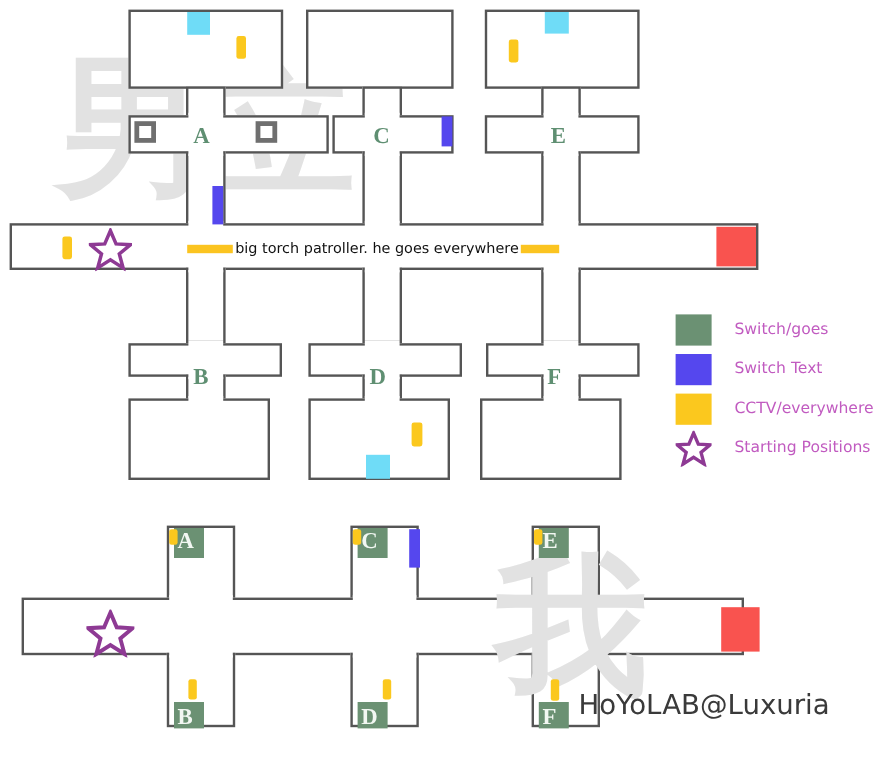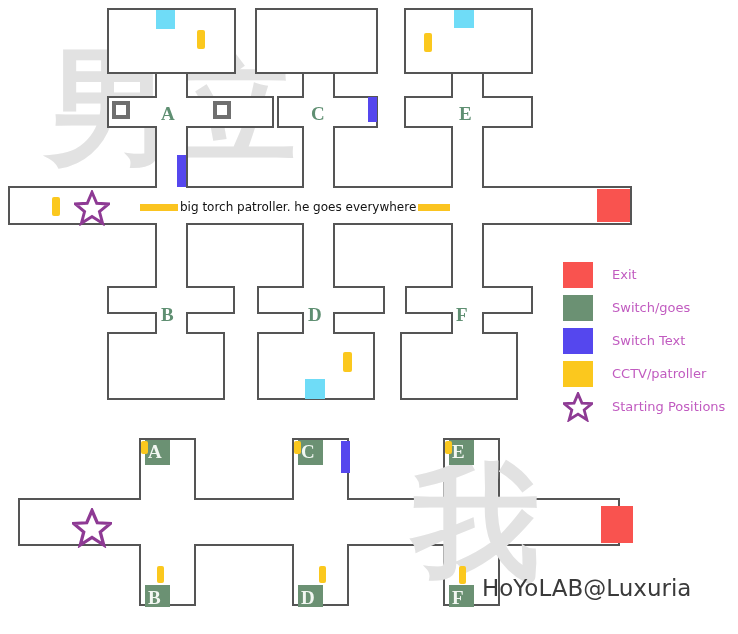--- a/index.html
+++ b/index.html
@@ -225,21 +225,21 @@
     <div class="room-letter" style="left:161px; top:305px;">B</div>
     <div class="room-letter" style="left:308px; top:305px;">D</div>
     <div class="room-letter" style="left:456px; top:305px;">F</div>
 
     <div class="star" style="left:74px; top:190px;">
       <svg width="36" height="36" viewBox="0 0 32 32">
         <polygon points="16,2 20.2,11.8 30.8,12.4 22.6,19.2 25.4,29.6 16,23.6 6.6,29.6 9.4,19.2 1.2,12.4 11.8,11.8" fill="none" stroke="#8e3a94" stroke-width="2.6" stroke-linejoin="miter"></polygon>
       </svg>
     </div>
 
-    <div class="banner" style="left:140px; top:201px;">
+    <div class="banner" style="left:156px; top:201px;">
       <div class="banner-bar" style="width:38px;"></div>
       <div class="banner-label">big torch patroller. he goes everywhere</div>
       <div class="banner-bar" style="width:32px;"></div>
     </div>
   </div>
 
   <div>
 
     <div class="room" style="left:139px; top:438px; width:57px; height:62px;"></div>
     <div class="room" style="left:292px; top:438px; width:57px; height:62px;"></div>
@@ -287,39 +287,35 @@
       <svg width="40" height="40" viewBox="0 0 32 32">
         <polygon points="16,2 20.2,11.8 30.8,12.4 22.6,19.2 25.4,29.6 16,23.6 6.6,29.6 9.4,19.2 1.2,12.4 11.8,11.8" fill="none" stroke="#8e3a94" stroke-width="2.6" stroke-linejoin="miter"></polygon>
       </svg>
     </div>
   </div>
 
   <div class="wm-text" style="left:482px; top:575px;">HoYoLAB@Luxuria</div>
 
   <div id="legend">
 
-    <div class="legend-row">
-      <div class="legend-swatch" style="background:#f9534f;"></div>
-      <div class="legend-label">Exit</div>
-    </div>
 
     <div class="legend-row">
       <div class="legend-swatch" style="background:#6b9173;"></div>
       <div class="legend-label">Switch/goes</div>
     </div>
 
 
     <div class="legend-row">
       <div class="legend-swatch" style="background:#5547ee;"></div>
       <div class="legend-label">Switch Text</div>
     </div>
 
     <div class="legend-row">
       <div class="legend-swatch" style="background:#fbc81e;"></div>
-      <div class="legend-label">CCTV/patroller</div>
+      <div class="legend-label">CCTV/everywhere</div>
     </div>
 
     <div class="legend-row">
       <div class="legend-star">
         <svg width="30" height="30" viewBox="0 0 32 32">
           <polygon points="16,2 20.2,11.8 30.8,12.4 22.6,19.2 25.4,29.6 16,23.6 6.6,29.6 9.4,19.2 1.2,12.4 11.8,11.8" fill="none" stroke="#8e3a94" stroke-width="3" stroke-linejoin="miter"></polygon>
         </svg>
       </div>
       <div class="legend-label">Starting Positions</div>
     </div>

